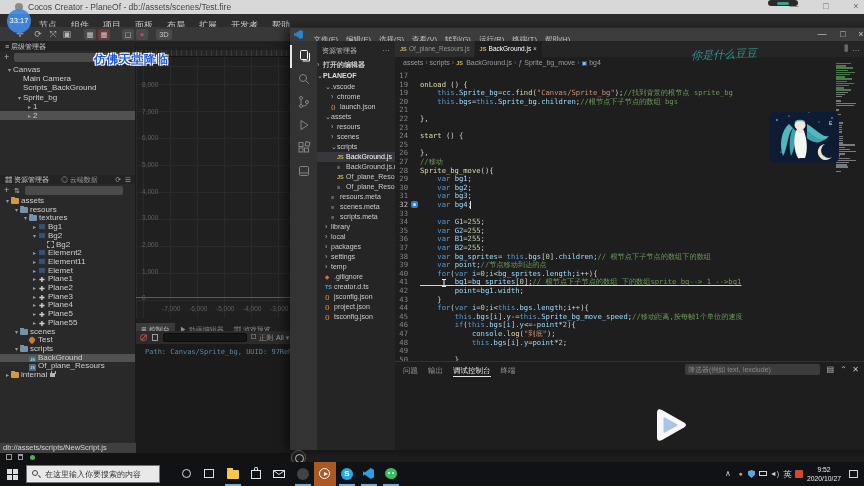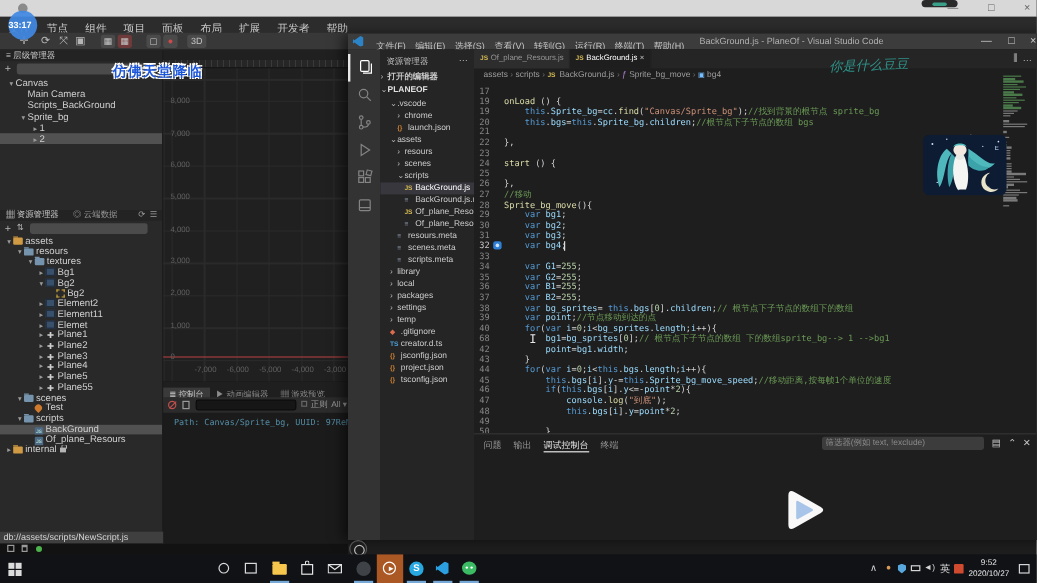--- a/index.html
+++ b/index.html
@@ -99,21 +99,21 @@
 #caret{position:absolute;width:1px;height:8px;background:#e0e0e0;}
 #ibeam{position:absolute;color:#e8e8e8;font-size:10px;text-shadow:0 0 1px #000;font-family:"DejaVu Sans Mono",monospace;}
 #vs-mini{position:absolute;left:441px;top:22px;width:23px;height:300px;}
 .mm{position:absolute;height:1.4px;}
 #vs-panel{position:absolute;left:0;top:320px;width:469px;height:89px;background:#1e1e1e;border-top:1px solid #333;}
 .ptab2{position:absolute;top:3px;font-size:7.5px;color:#969696;line-height:11px;}
 .ptab2.on{color:#e7e7e7;border-bottom:1px solid #e7e7e7;}
 #pfilter{position:absolute;left:290px;top:2px;width:135px;height:11px;background:#3c3c3c;border-radius:2px;color:#8b8b8b;font-size:7px;line-height:11px;padding:0 3px;white-space:nowrap;overflow:hidden;}
 .picon{position:absolute;top:3px;color:#c5c5c5;font-size:8px;line-height:10px;}
 
-#badge{left:7px;top:9px;width:24px;height:24px;border-radius:50%;background:rgba(64,136,226,.93);color:#fff;font-size:7.5px;font-weight:bold;line-height:24px;}
+#badge{left:7px;top:9px;width:24px;height:24px;border-radius:50%;background:rgba(64,136,226,.93);color:#fff;font-size:7.5px;font-weight:normal;text-align:center;line-height:24px;}
 #recpill{left:768px;top:0;width:30px;height:6px;background:#2a2a2a;border-radius:3px;}
 #recpill::after{content:"";position:absolute;left:9px;top:1.5px;width:12px;height:3px;background:#3aa08a;border-radius:2px;}
 #lyr-en{left:46px;top:38px;font-size:15.5px;font-weight:bold;color:#1b55d9;white-space:nowrap;text-shadow:-1px -1px 0 #fff,1px -1px 0 #fff,-1px 1px 0 #fff,1px 1px 0 #fff,0 0 2px #fff;}
 #lyr-zh{left:94px;top:52px;font-size:11.5px;font-weight:bold;letter-spacing:1px;color:#1b55d9;white-space:nowrap;text-shadow:-1px -1px 0 #fff,1px -1px 0 #fff,-1px 1px 0 #fff,1px 1px 0 #fff;}
 #handw{left:691px;top:47px;font-size:11px;font-style:italic;color:#2fa195;opacity:.9;transform:rotate(-2deg);font-family:"Liberation Serif",serif;white-space:nowrap;}
 #miku{left:769px;top:112px;width:70px;height:51px;border-radius:6px;overflow:hidden;}
 #evlogo{left:650px;top:402px;width:200px;height:46px;}
 #evlogo .txt{position:absolute;left:48px;top:2px;font-size:31px;font-weight:bold;color:#fff;opacity:.96;letter-spacing:1px;}
 #evfloat{left:291px;top:450px;width:15px;height:15px;border-radius:50%;background:#1c1c1c;border:1px solid #555;}
 #evfloat::after{content:"";position:absolute;left:3px;top:3px;width:7px;height:7px;border:1px solid #bbb;border-radius:50%;}
@@ -130,20 +130,21 @@
 #taskbar .tray{position:absolute;top:0;height:24px;color:#d5d5d5;font-size:8px;line-height:24px;text-align:center;}
 #tb-clock{position:absolute;left:804px;top:3px;width:40px;text-align:center;color:#e8e8e8;font-size:6.8px;line-height:9px;}
 </style>
 </head>
 <body>
 
 <div id="screen">
 
   <div class="abs" id="cc-title">
     <span id="cc-logo"></span>
+    <span class="t">Cocos Creator - PlaneOf - db://assets/scenes/Test.fire</span>
     <span class="winctl" style="left:784px;">—</span>
     <span class="winctl" style="left:816px;">□</span>
     <span class="winctl" style="left:846px;">×</span>
   </div>
   <div class="abs" id="cc-menu"><span class="mi">文件</span><span class="mi">节点</span><span class="mi">组件</span><span class="mi">项目</span><span class="mi">面板</span><span class="mi">布局</span><span class="mi">扩展</span><span class="mi">开发者</span><span class="mi">帮助</span></div>
   <div class="abs" id="cc-tool">
     <span class="tool-ic" style="left:13px;">✛</span>
     <span class="tool-ic" style="left:31px;">⟳</span>
     <span class="tool-ic" style="left:46px;">⤧</span>
     <span class="tool-ic" style="left:60px;">▣</span>
@@ -250,21 +251,20 @@
       <span style="position:absolute;left:123px;top:0;font-size:7px;color:#9a9a9a;line-height:13px;">正则</span>
       <span style="position:absolute;left:140px;top:0;font-size:7px;color:#9a9a9a;line-height:13px;"><span>All</span> ▾</span>
     </div>
     <div class="log">Path: Canvas/Sprite_bg, UUID: 97ReMju</div>
   </div>
 
   <div class="abs" id="vsc">
     <div id="vs-title">
       <span style="display:inline-block;width:9px;height:9px;margin:2px 2px 0 4px;vertical-align:top;background:#2c84c7;clip-path:polygon(70% 0,100% 15%,100% 85%,70% 100%,15% 60%,0 72%,0 28%,15% 40%);"></span>
       <span id="vs-menus"><span class="mi">文件(F)</span><span class="mi">编辑(E)</span><span class="mi">选择(S)</span><span class="mi">查看(V)</span><span class="mi">转到(G)</span><span class="mi">运行(R)</span><span class="mi">终端(T)</span><span class="mi">帮助(H)</span></span>
-      <span class="ttl">BackGround.js - PlaneOf - Visual Studio Code</span>
       <span class="winctl" style="left:522px;color:#ccc;">—</span>
       <span class="winctl" style="left:543px;color:#ccc;">□</span>
       <span class="winctl" style="left:561px;color:#ccc;">×</span>
     </div>
     <div id="vs-act">
         <div class="actic on" style="top:4px;">
           <svg width="14" height="14" viewBox="0 0 14 14">
             <rect x="2.5" y="1.5" width="7" height="9" rx="1" fill="none" stroke="currentColor"></rect>
             <path d="M11.5 4 v8 h-7" fill="none" stroke="currentColor"></path>
           </svg>
@@ -388,22 +388,22 @@
           <div class="ln" style="top: 167.4px;">36</div>
           <div class="cl" style="top: 167.4px;">    <span class="c-kw">var</span> <span class="c-var">B1</span><span class="c-pun">=</span><span class="c-num">255</span><span class="c-pun">;</span></div>
           <div class="ln" style="top: 176px;">37</div>
           <div class="cl" style="top: 176px;">    <span class="c-kw">var</span> <span class="c-var">B2</span><span class="c-pun">=</span><span class="c-num">255</span><span class="c-pun">;</span></div>
           <div class="ln" style="top: 184.6px;">38</div>
           <div class="cl" style="top: 184.6px;">    <span class="c-kw">var</span> <span class="c-var">bg_sprites</span><span class="c-pun">=</span> <span class="c-kw">this</span><span class="c-pun">.</span><span class="c-var">bgs</span><span class="c-pun">[</span><span class="c-num">0</span><span class="c-pun">]</span><span class="c-pun">.</span><span class="c-var">children</span><span class="c-pun">;</span><span class="c-com">// 根节点下子节点的数组下的数组</span></div>
           <div class="ln" style="top: 193.2px;">39</div>
           <div class="cl" style="top: 193.2px;">    <span class="c-kw">var</span> <span class="c-var">point</span><span class="c-pun">;</span><span class="c-com">//节点移动到达的点</span></div>
           <div class="ln" style="top: 201.8px;">40</div>
           <div class="cl" style="top: 201.8px;">    <span class="c-kw">for</span><span class="c-pun">(</span><span class="c-kw">var</span> <span class="c-var">i</span><span class="c-pun">=</span><span class="c-num">0</span><span class="c-pun">;</span><span class="c-var">i</span><span class="c-pun">&lt;</span><span class="c-var">bg_sprites</span><span class="c-pun">.</span><span class="c-var">length</span><span class="c-pun">;</span><span class="c-var">i</span><span class="c-pun">+</span><span class="c-pun">+</span><span class="c-pun">)</span><span class="c-pun">{</span></div>
-          <div class="ln" style="top: 210.4px;">68</div>
-          <div class="cl" style="top: 210.4px;">        <span class="c-var">bg1</span><span class="c-pun">=</span><span class="c-var">bg_sprites</span><span class="c-pun">[</span><span class="c-num">0</span><span class="c-pun">]</span><span class="c-pun">;</span><span class="c-com">// 根节点下子节点的数组 下的数组sprite_bg--&gt; 1 --&gt;bg1</span></div>
+          <div class="ln" style="top: 210.4px;">41</div>
+          <div class="cl" style="top: 210.4px; text-decoration: underline;">        <span class="c-var">bg1</span><span class="c-pun">=</span><span class="c-var">bg_sprites</span><span class="c-pun">[</span><span class="c-num">0</span><span class="c-pun">]</span><span class="c-pun">;</span><span class="c-com">// 根节点下子节点的数组 下的数组sprite_bg--&gt; 1 --&gt;bg1</span></div>
           <div class="ln" style="top: 219px;">42</div>
           <div class="cl" style="top: 219px;">        <span class="c-var">point</span><span class="c-pun">=</span><span class="c-var">bg1</span><span class="c-pun">.</span><span class="c-var">width</span><span class="c-pun">;</span></div>
           <div class="ln" style="top: 227.6px;">43</div>
           <div class="cl" style="top: 227.6px;">    <span class="c-pun">}</span></div>
           <div class="ln" style="top: 236.2px;">44</div>
           <div class="cl" style="top: 236.2px;">    <span class="c-kw">for</span><span class="c-pun">(</span><span class="c-kw">var</span> <span class="c-var">i</span><span class="c-pun">=</span><span class="c-num">0</span><span class="c-pun">;</span><span class="c-var">i</span><span class="c-pun">&lt;</span><span class="c-kw">this</span><span class="c-pun">.</span><span class="c-var">bgs</span><span class="c-pun">.</span><span class="c-var">length</span><span class="c-pun">;</span><span class="c-var">i</span><span class="c-pun">+</span><span class="c-pun">+</span><span class="c-pun">)</span><span class="c-pun">{</span></div>
           <div class="ln" style="top: 244.8px;">45</div>
           <div class="cl" style="top: 244.8px;">        <span class="c-kw">this</span><span class="c-pun">.</span><span class="c-var">bgs</span><span class="c-pun">[</span><span class="c-var">i</span><span class="c-pun">]</span><span class="c-pun">.</span><span class="c-var">y</span><span class="c-pun">-</span><span class="c-pun">=</span><span class="c-kw">this</span><span class="c-pun">.</span><span class="c-var">Sprite_bg_move_speed</span><span class="c-pun">;</span><span class="c-com">//移动距离,按每帧1个单位的速度</span></div>
           <div class="ln" style="top: 253.4px;">46</div>
           <div class="cl" style="top: 253.4px;">        <span class="c-kw">if</span><span class="c-pun">(</span><span class="c-kw">this</span><span class="c-pun">.</span><span class="c-var">bgs</span><span class="c-pun">[</span><span class="c-var">i</span><span class="c-pun">]</span><span class="c-pun">.</span><span class="c-var">y</span><span class="c-pun">&lt;</span><span class="c-pun">=</span><span class="c-pun">-</span><span class="c-var">point</span><span class="c-pun">*</span><span class="c-num">2</span><span class="c-pun">)</span><span class="c-pun">{</span></div>
@@ -512,20 +512,24 @@
   </div>
   <div class="abs" id="evfloat"></div>
 
   <div class="abs" id="taskbar">
     <div id="tb-start">
       <span class="w" style="left:7px;top:7px;"></span>
         <span class="w" style="left:13px;top:7px;"></span>
         <span class="w" style="left:7px;top:13px;"></span>
         <span class="w" style="left:13px;top:13px;"></span>
     </div>
+    <div id="tb-search">
+      <span class="mag"></span>
+      <span class="ph">在这里输入你要搜索的内容</span>
+    </div>
     <div class="tbcell" style="left:176px;">
         <span style="position:absolute;left:6px;top:7px;width:9px;height:9px;border:1.5px solid #dcdcdc;border-radius:50%;"></span>
       </div>
     <div class="tbcell" style="left:198px;">
         <span style="position:absolute;left:6px;top:7px;width:10px;height:9px;border:1px solid #dcdcdc;"></span>
       </div>
     <div class="tbcell" style="left:222px;">
         <span style="position:absolute;left:5px;top:8px;width:12px;height:9px;background:#f7c64c;border-radius:1px;"></span>
         <span style="position:absolute;left:5px;top:6px;width:6px;height:2px;background:#f7c64c;"></span>
         <span class="ul"></span>

